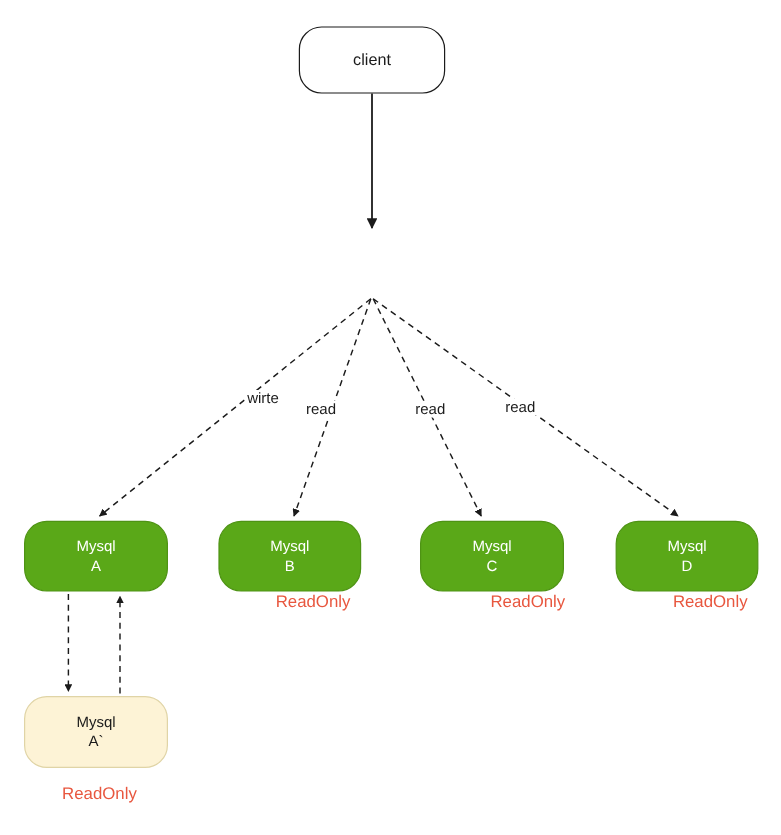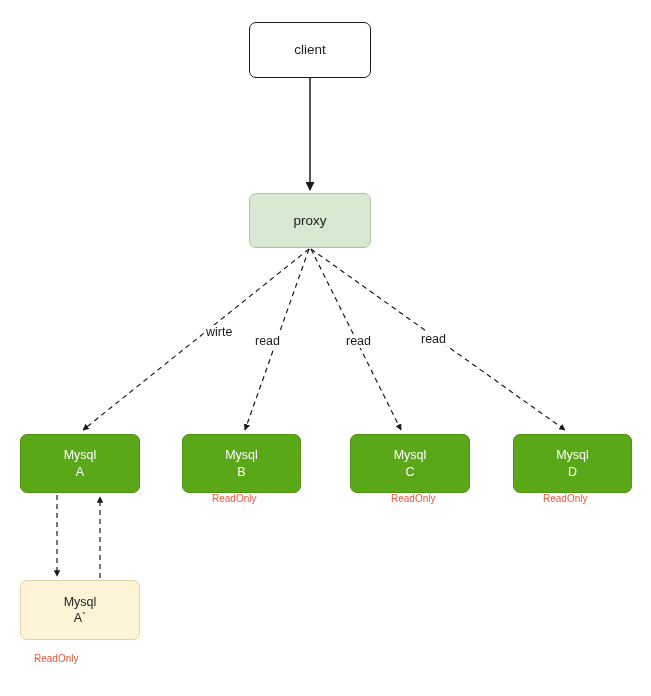--- a/index.html
+++ b/index.html
@@ -25,21 +25,21 @@
     height: 696px;
     pointer-events: none;
   }
   .node {
     position: absolute;
     box-sizing: border-box;
     display: flex;
     flex-direction: column;
     align-items: center;
     justify-content: center;
-    border-radius: 7px;
+    border-radius: 19px;
     line-height: 1.32;
     text-align: center;
     z-index: 2;
   }
   .node-client {
     background: #ffffff;
     border: 1.4px solid #1b1b1b;
     color: #1b1b1b;
     font-size: 13.5px;
   }
@@ -60,23 +60,23 @@
     border: 1.3px solid #e0d4a6;
     color: #1b1b1b;
     font-size: 12.5px;
   }
   .node-line {
     display: block;
     white-space: pre;
   }
   .readonly-label {
     position: absolute;
-    font-size: 10px;
+    font-size: 14px;
     color: #e8573f;
-    text-align: left;
+    text-align: right;
     white-space: nowrap;
     z-index: 2;
   }
   .edge-label {
     position: absolute;
     font-size: 12.5px;
     color: #1b1b1b;
     white-space: nowrap;
     background: #ffffff;
     padding: 0 2px;
@@ -110,23 +110,20 @@
 
     <line x1="57" y1="495" x2="57" y2="576" stroke="#1b1b1b" stroke-width="1.2" stroke-dasharray="5,4" marker-end="url(#arrowFilledSmall)"></line>
 
     <line x1="100" y1="578" x2="100" y2="497" stroke="#1b1b1b" stroke-width="1.2" stroke-dasharray="5,4" marker-end="url(#arrowFilledSmall)"></line>
   </svg>
 
   <div class="node node-client" style="left:249px; top:22px; width:122px; height:56px;">
     <span class="node-line">client</span>
   </div>
 
-  <div class="node node-proxy" style="left:249px; top:193px; width:122px; height:55px;">
-    <span class="node-line">proxy</span>
-  </div>
 
   <div class="node node-mysql" style="left:20px; top:434px; width:120px; height:59px;">
     <span class="node-line">Mysql</span>
     <span class="node-line">A</span>
   </div>
 
   <div class="node node-mysql" style="left:182px; top:434px; width:119px; height:59px;">
     <span class="node-line">Mysql</span>
     <span class="node-line">B</span>
   </div>

